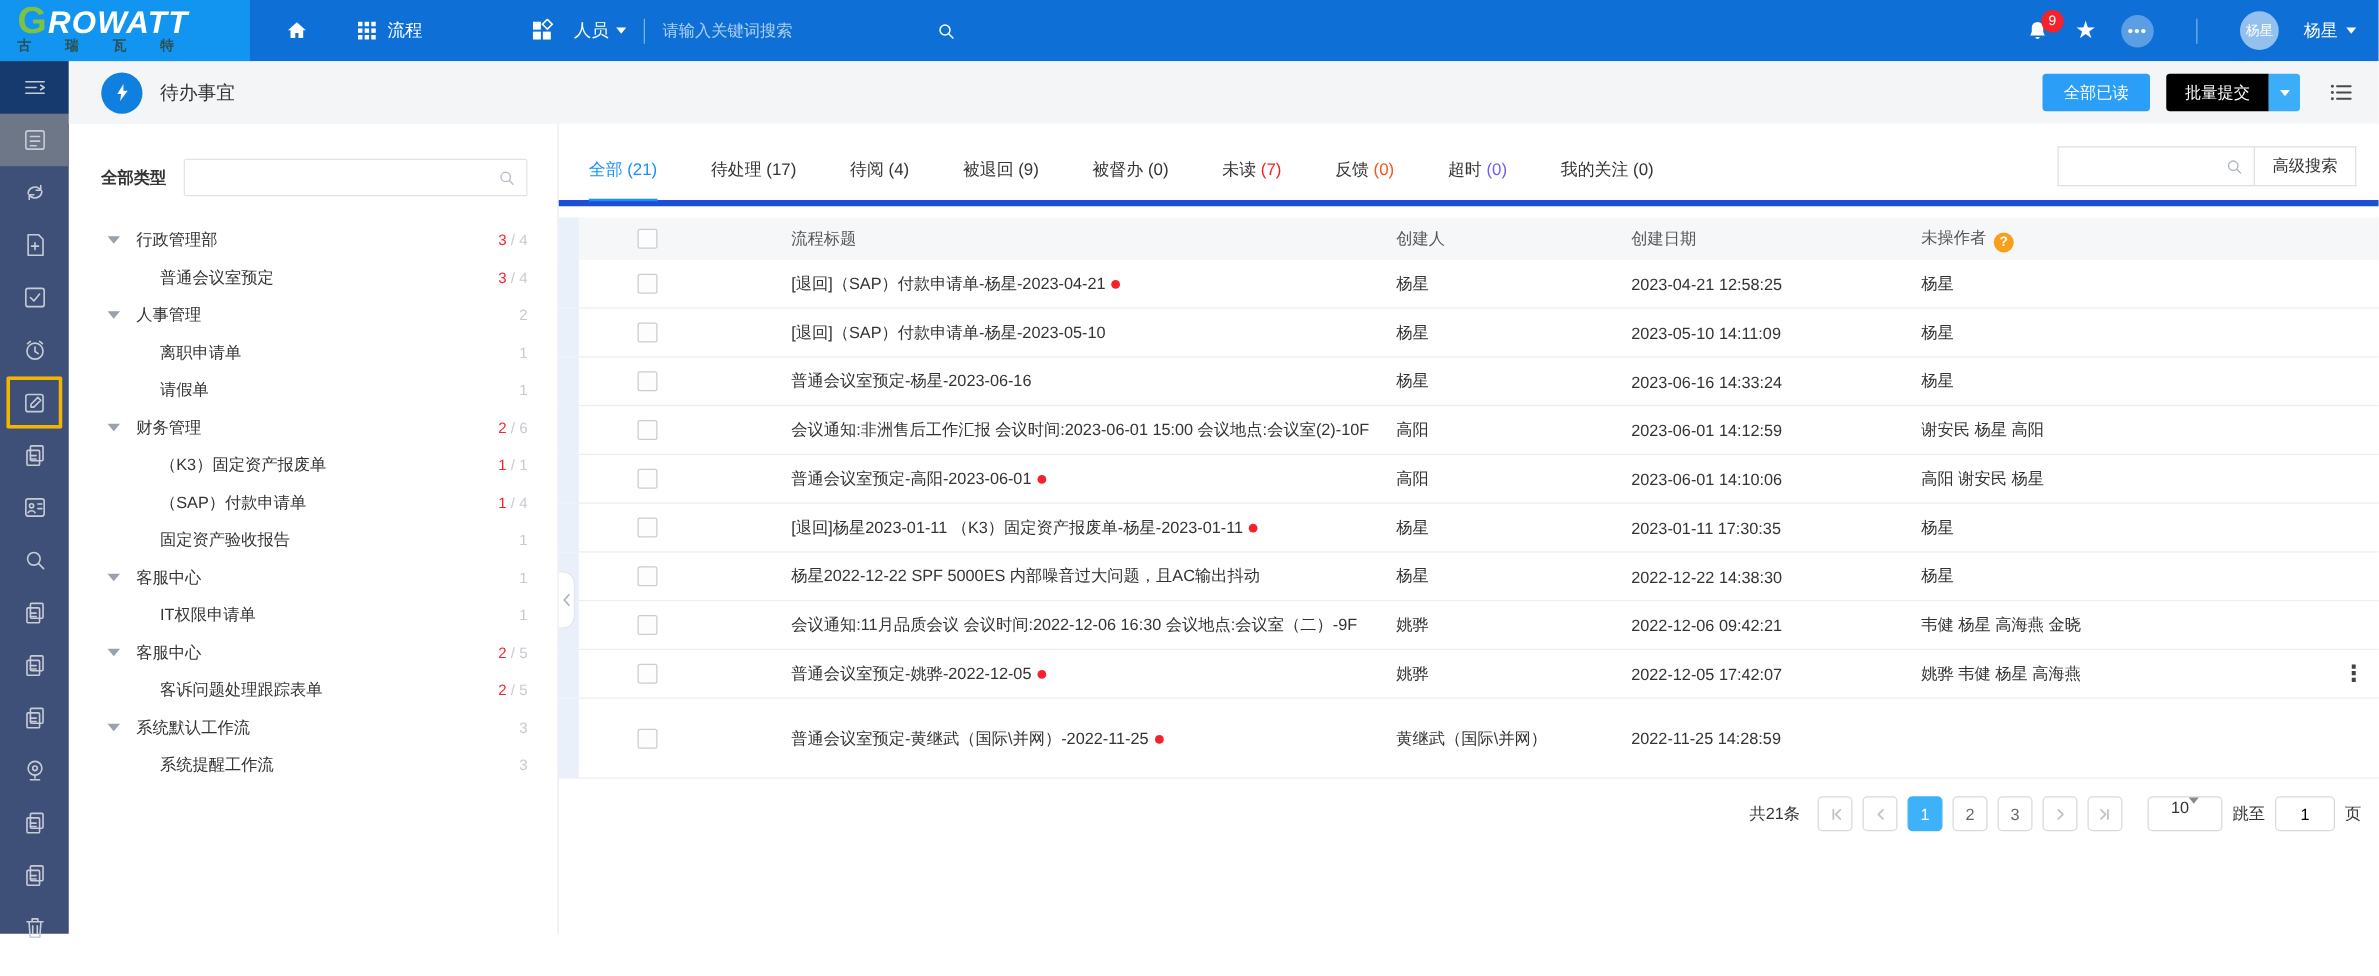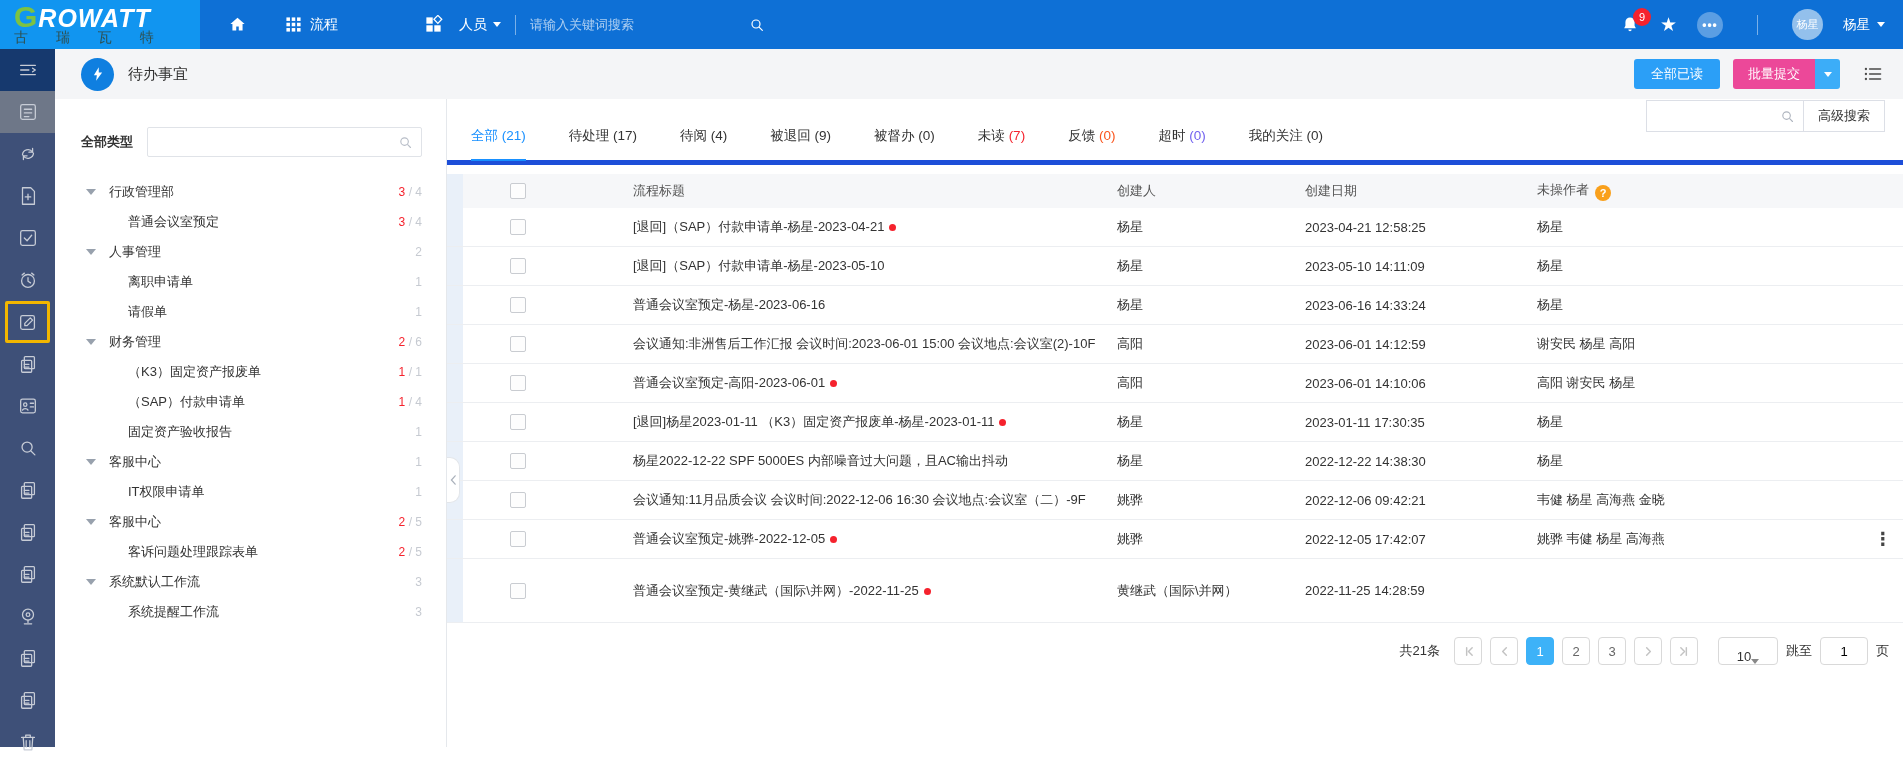--- a/index.html
+++ b/index.html
@@ -4,21 +4,21 @@
 <style>
 *{margin:0;padding:0;box-sizing:border-box}
 html,body{width:1903px;height:781px;overflow:hidden;background:#fff;color:#333;
   font-family:"Liberation Sans","DejaVu Sans",sans-serif;font-size:13px}
 svg{display:block}
 
 .topbar{display:flex;align-items:center;height:49px;background:#0e70d6;color:#fff}
 .logo{width:200px;height:49px;background:#1195f0;padding:3px 14px 4px;display:flex;flex-direction:column;justify-content:center;cursor:pointer}
 .logo-en{font-weight:bold;font-size:25px;line-height:24px;letter-spacing:1px;color:#fff;font-style:italic}
 .logo-g{color:#7dc242;font-size:30px;font-style:normal}
-.logo-cn{font-size:14px;font-weight:normal;color:#2f4f4f;letter-spacing:12px;line-height:13px;margin-top:1px;white-space:nowrap}
+.logo-cn{font-size:11px;font-weight:bold;color:#2f4f4f;letter-spacing:12px;line-height:13px;margin-top:1px;white-space:nowrap}
 .tb-nav{display:flex;align-items:center}
 .tb-item{display:flex;align-items:center;gap:8px;color:#fff;font-size:14px;cursor:pointer}
 .tb-home{margin-left:28px}
 .tb-process{margin-left:38px}
 .tb-org{margin-left:86px}
 .tb-people{margin-left:16px;gap:6px}
 .tb-sep{width:1px;height:20px;background:rgba(255,255,255,.45);margin:0 14px}
 .tb-search{display:flex;align-items:center;width:235px;justify-content:space-between}
 .tb-search input{background:transparent;border:none;outline:none;color:#fff;font-size:13px;width:180px}
 .tb-search input::placeholder{color:rgba(255,255,255,.66)}
@@ -39,21 +39,21 @@
 .sb-item.highlight{box-shadow:inset 0 0 0 3px #f2b600;margin:0 5px;border-radius:2px}
 .sb-item svg{width:22px;height:22px;stroke:#c7ccd6;stroke-width:1.4;fill:none;stroke-linecap:round;stroke-linejoin:round}
 .workspace{flex:1;display:flex;flex-direction:column;min-width:0}
 
 .page-header{height:50px;background:#f4f5f7;display:flex;align-items:center;padding:0 20px 0 26px;flex-shrink:0}
 .ph-icon{width:33px;height:33px;border-radius:50%;background:#0f7fe0;display:flex;align-items:center;justify-content:center}
 .ph-title{margin-left:14px;font-size:15px;color:#333}
 .ph-right{margin-left:auto;display:flex;align-items:center;gap:13px}
 .btn-primary{height:30px;padding:0 17px;background:#2b9ff7;color:#fff;border:none;border-radius:3px;font-size:13px;cursor:pointer;font-family:inherit}
 .btn-group{display:flex}
-.btn-disabled{height:30px;padding:0 15px;background:#ec4899;color:#fff;border:none;border-radius:3px 0 0 3px;font-size:13px;font-family:inherit}
+.btn-disabled{height:30px;padding:0 15px;background:#000000;color:#fff;border:none;border-radius:3px 0 0 3px;font-size:13px;font-family:inherit}
 .btn-caret{width:25px;height:30px;background:#3cadf8;border-radius:0 3px 3px 0;border:none;display:flex;align-items:center;justify-content:center;cursor:pointer}
 .view-toggle{margin-left:10px;cursor:pointer}
 
 .content{flex:1;display:flex;min-height:0;position:relative}
 .tree-panel{width:392px;border-right:1px solid #e5e8ec;padding:28px 24px 0 26px;flex-shrink:0;overflow:hidden}
 .filter-row{display:flex;align-items:center}
 .filter-label{font-size:13px;font-weight:bold;width:66px;flex-shrink:0}
 .filter-input{flex:1;height:30px;border:1px solid #e0e3e8;border-radius:2px;display:flex;align-items:center;padding:0 8px}
 .filter-input input{flex:1;border:none;outline:none;font-size:13px;min-width:0}
 .tree{margin-top:20px}
@@ -63,21 +63,21 @@
 .tree-count{margin-left:auto;font-size:12px;white-space:nowrap}
 .tree-count b{color:#f5222d;font-weight:normal}
 .tree-count i{color:#c6cad1;font-style:normal}
 
 .main{flex:1;display:flex;flex-direction:column;min-width:0;background:#fff}
 .tabs-row{display:flex;align-items:flex-end;padding:0 18px 0 24px;border-bottom:5px solid #1d4ed8;height:66px;flex-shrink:0}
 .tab{margin-right:43px;padding-bottom:15px;font-size:13.5px;color:#333;position:relative;white-space:nowrap;cursor:pointer}
 .tab.active{color:#1890ff}
 .tab.active::after{content:"";position:absolute;left:0;right:0;bottom:-1px;height:2px;background:#1890ff}
 .tc.red{color:#f5222d}.tc.orange{color:#fa541c}.tc.purple{color:#7161ef}
-.search-group{margin-left:auto;display:flex;margin-bottom:28px}
+.search-group{margin-left:auto;display:flex;margin-bottom:11px}
 .sg-input{width:158px;height:32px;border:1px solid #dcdfe6;display:flex;align-items:center;padding:0 8px}
 .sg-input input{flex:1;border:none;outline:none;font-size:13px;min-width:0}
 .sg-btn{height:32px;padding:0 14px;border:1px solid #dcdfe6;border-left:none;font-size:13px;background:#fff;cursor:pointer;font-family:inherit;color:#333}
 
 .grid-cols{display:grid;grid-template-columns:16px 110px 1fr 190px 230px 346px 40px}
 .thead{height:34px;background:#f6f7f9;align-items:center;margin-top:9px;font-size:13px;color:#555;flex-shrink:0}
 .trow{min-height:39px;align-items:center;border-bottom:1px solid #eceef1;font-size:13px;color:#333}
 .trow.tall{min-height:64px}
 .cell-gutter{background:#e9f0f9;height:100%}
 .c-check{display:flex;justify-content:center}
@@ -91,21 +91,21 @@
 .help{display:inline-flex;width:16px;height:16px;border-radius:50%;background:#f9a01b;color:#fff;align-items:center;justify-content:center;font-size:11px;font-weight:bold;margin-left:6px;vertical-align:-3px;cursor:pointer}
 .vdots{font-size:18px;font-weight:bold;color:#444;cursor:pointer;line-height:14px}
 .pending-lines{line-height:21px;padding:11px 0}
 .chev svg{display:inline-block;vertical-align:middle;margin-left:10px}
 
 .pagination{display:flex;align-items:center;justify-content:flex-end;gap:8px;padding:14px 14px 0 0;font-size:13px;color:#333}
 .pg-total{margin-right:6px}
 .pg-btn{min-width:28px;height:28px;border:1px solid #d9d9d9;border-radius:4px;background:#fff;display:flex;align-items:center;justify-content:center;color:#666;font-size:13px;cursor:pointer}
 .pg-btn svg{stroke:#c3c3c3;stroke-width:1.6;fill:none;stroke-linecap:round;stroke-linejoin:round}
 .pg-btn.current{background:#3db2f8;border-color:#3db2f8;color:#fff;cursor:default}
-.pg-select{width:60px;height:28px;border:1px solid #d9d9d9;border-radius:4px;display:flex;align-items:flex-end;justify-content:center;gap:0;cursor:pointer;margin-left:12px}
+.pg-select{width:60px;height:28px;border:1px solid #d9d9d9;border-radius:4px;display:flex;align-items:flex-start;justify-content:center;gap:0;cursor:pointer;margin-left:12px}
 .pg-select .caret{border-top-color:#888}
 .pg-input{width:48px;height:28px;border:1px solid #d9d9d9;border-radius:4px;text-align:center;font-size:13px;outline:none}
 
 .collapse-handle{position:absolute;left:392px;top:358px;width:13px;height:46px;background:#fff;border:1px solid #e3e6ea;border-left:none;border-radius:0 10px 10px 0;display:flex;align-items:center;justify-content:center;cursor:pointer;z-index:3}
 </style>
 </head>
 <body>
 
 <header class="topbar">
   <div class="logo">

